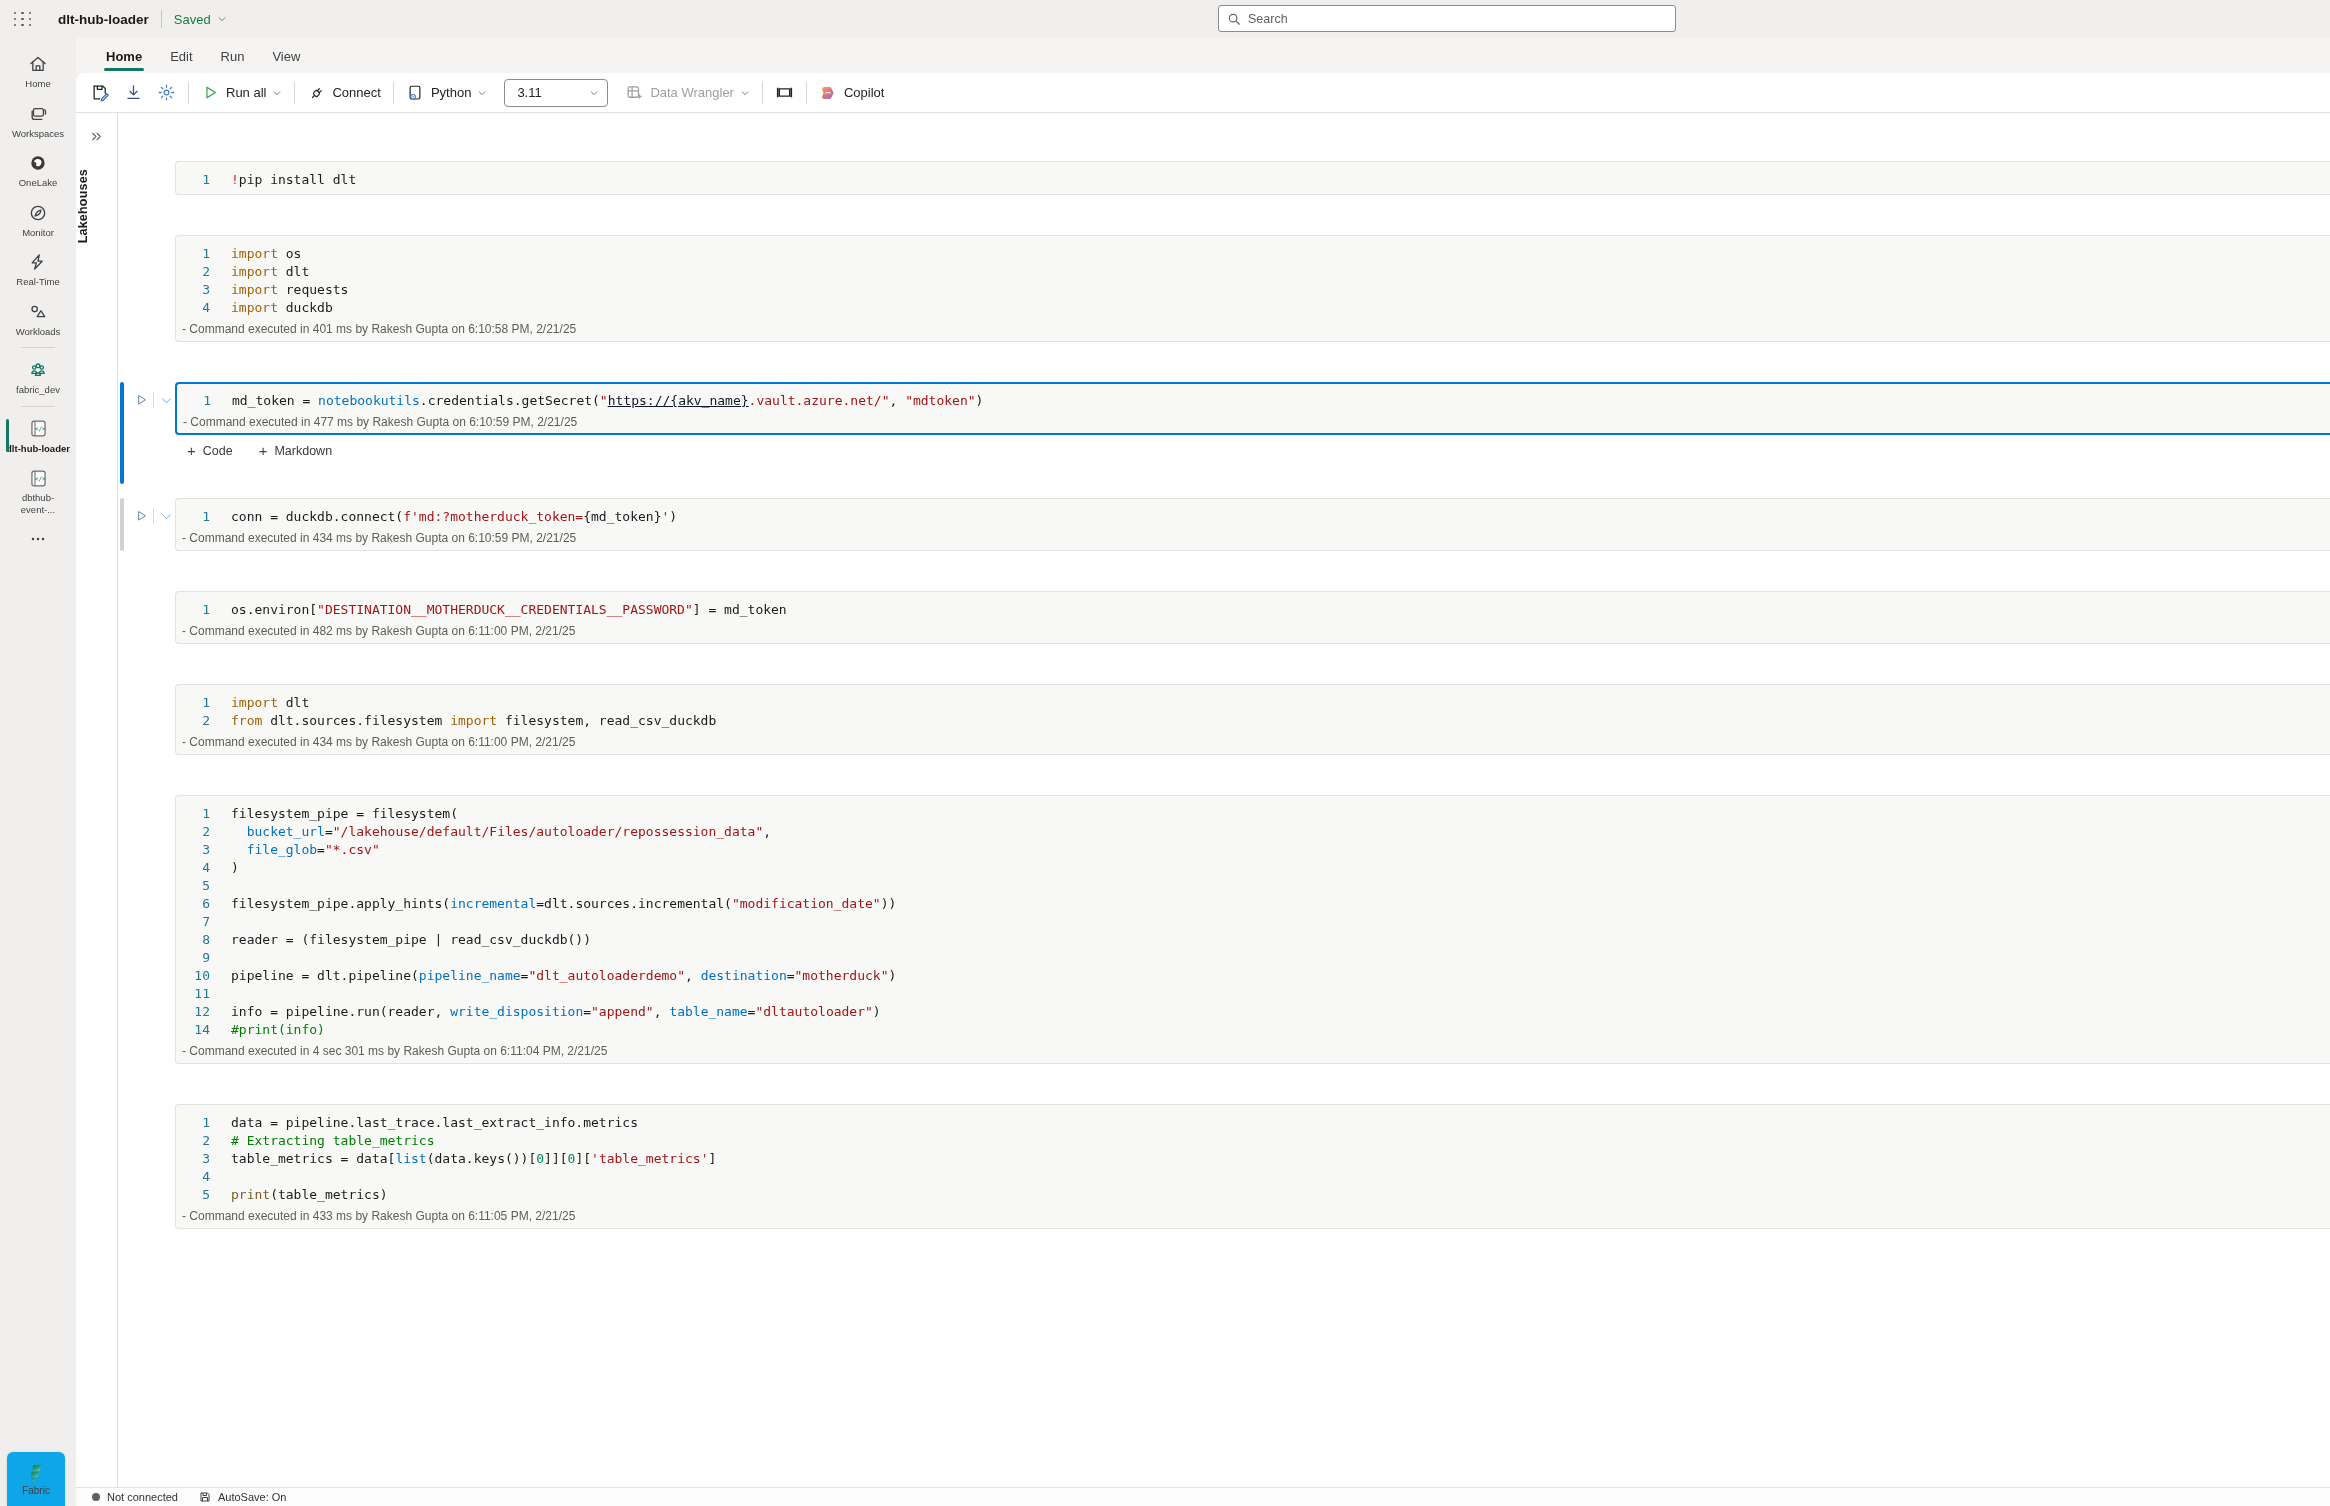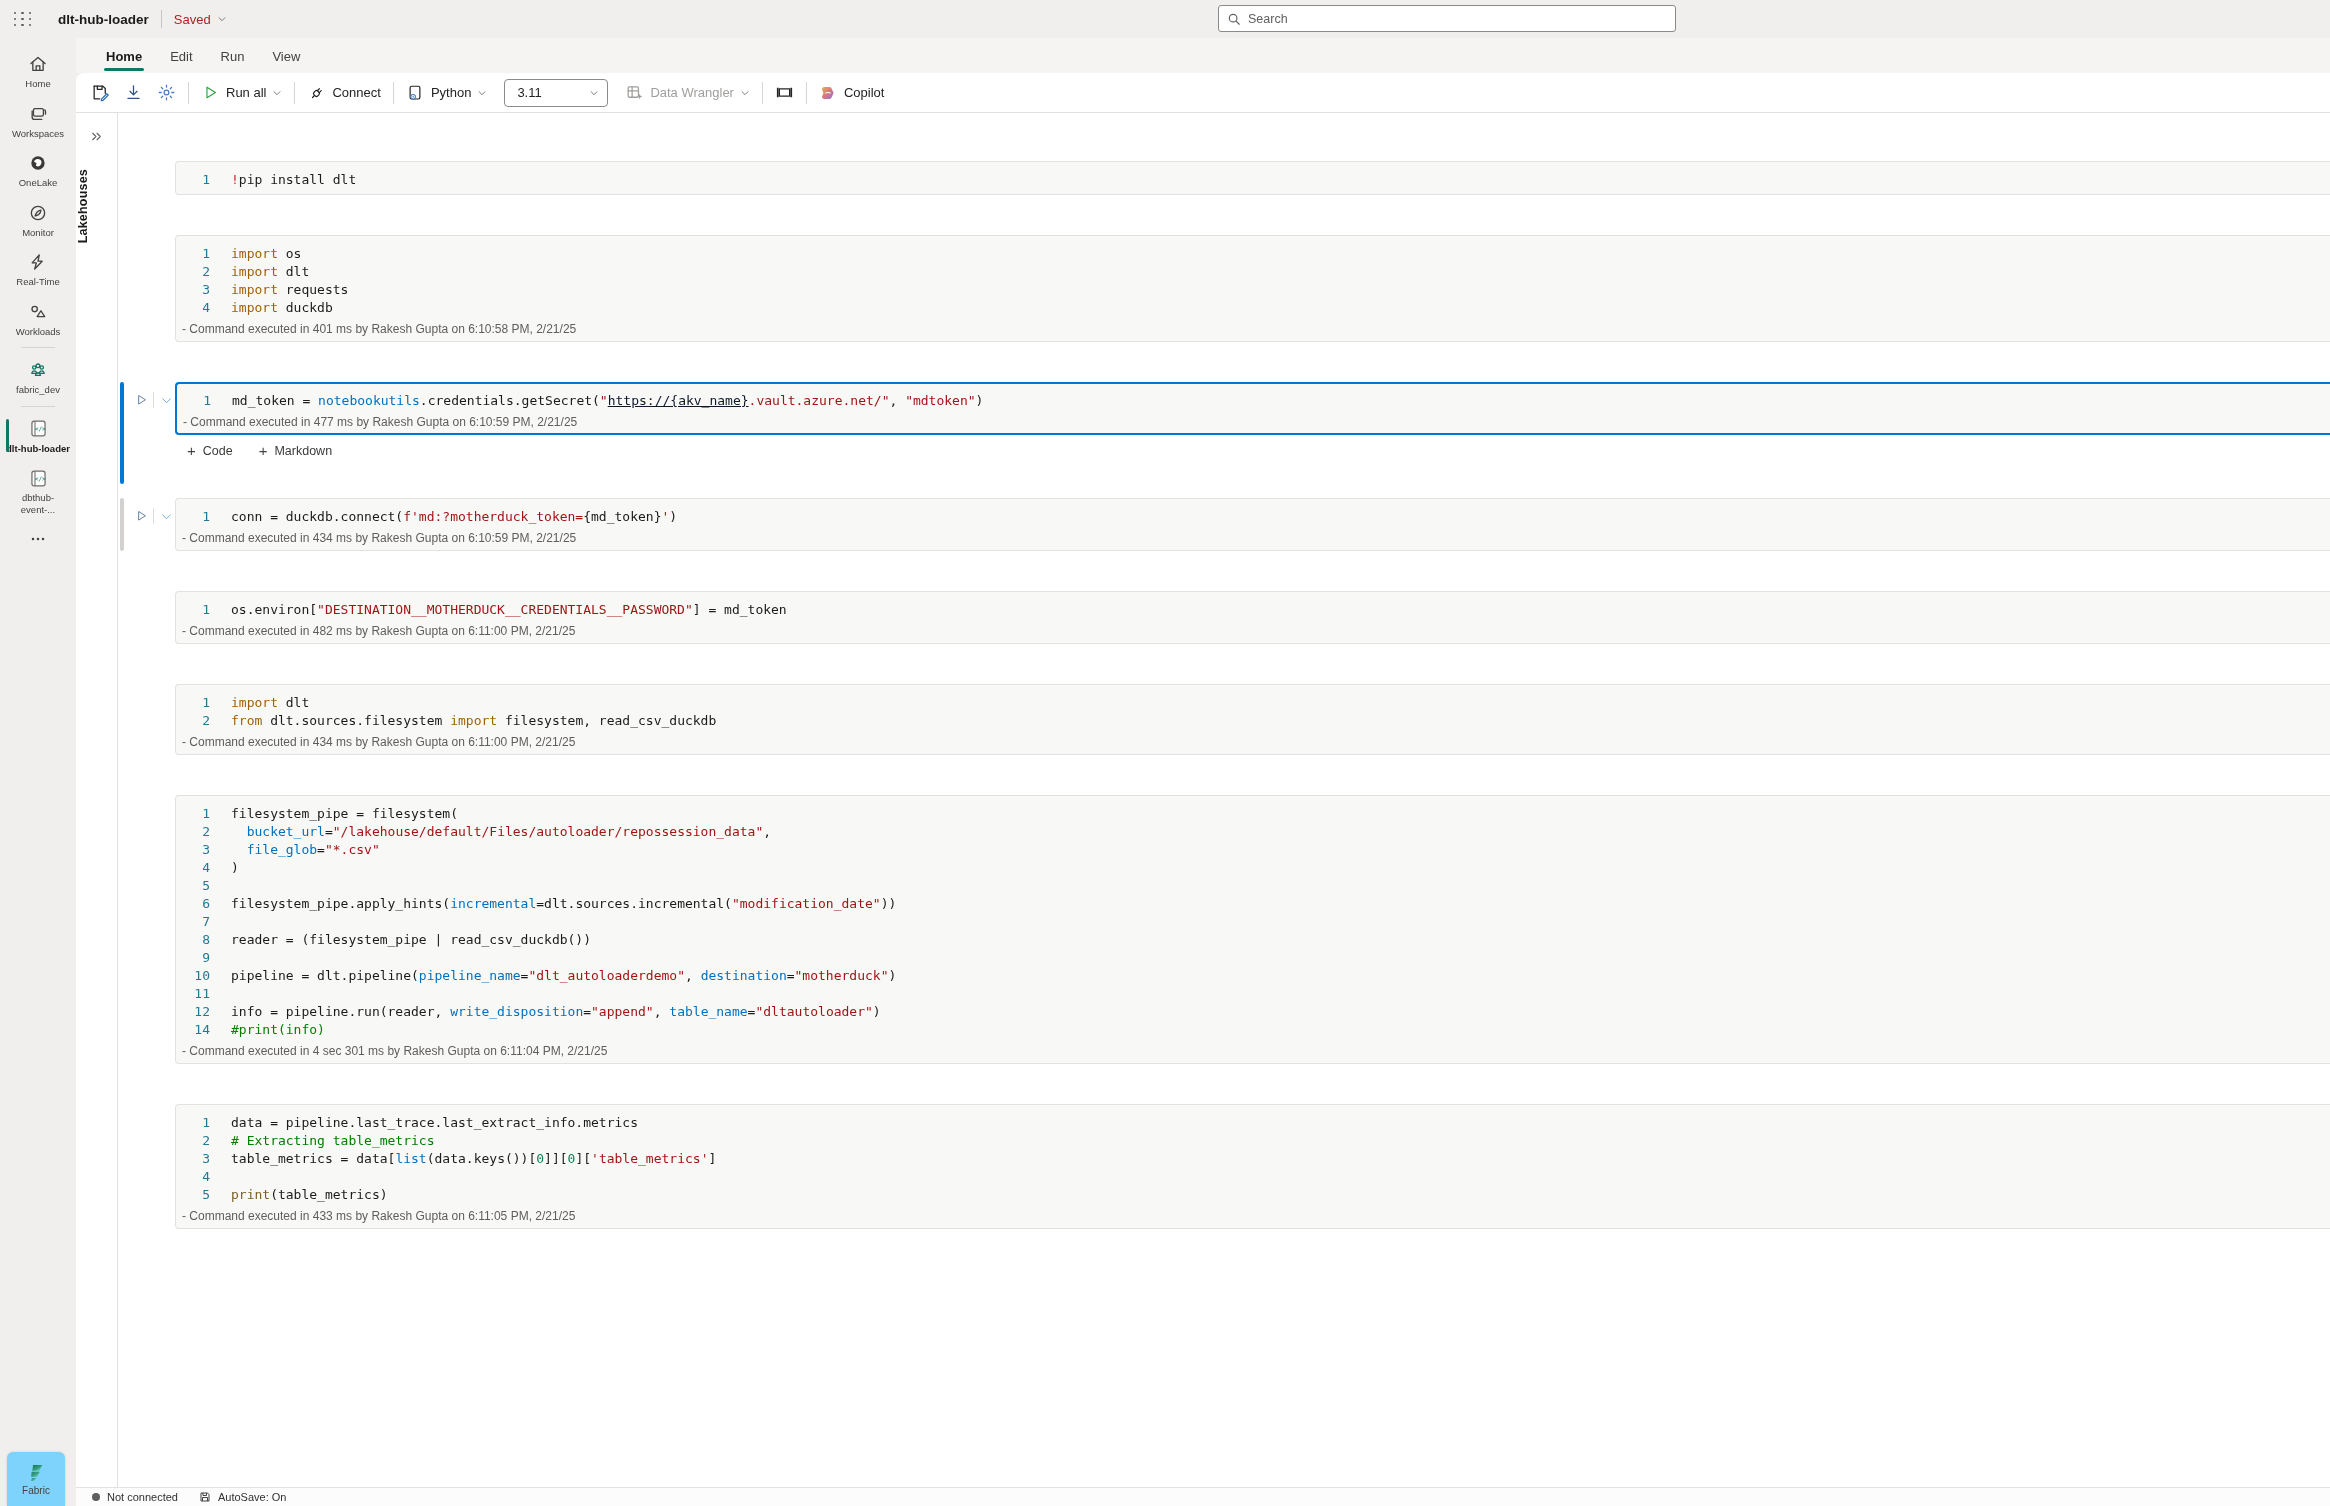--- a/index.html
+++ b/index.html
@@ -6,42 +6,42 @@
   html,body { width:2330px; height:1506px; overflow:hidden;
     font-family:"Liberation Sans", sans-serif; background:#f0efee; color:#242424; }
 
   
   .topbar { position:relative; height:38px; background:#f0efee; display:flex; align-items:center; }
   .waffle { width:46px; height:38px; display:flex; align-items:center; justify-content:center; cursor:pointer; }
   .waffle .grid { display:grid; grid-template-columns:repeat(3,4px); grid-gap:3.5px; }
   .waffle .grid i { width:2.6px; height:2.6px; border-radius:50%; background:#5f5e5c; }
   .doc-title { font-size:13.5px; font-weight:700; color:#1b1a19; margin-left:12px; }
   .tb-divider { width:1px; height:18px; background:#c8c6c4; margin:0 12px; }
-  .save-status { font-size:13px; color:#b91c1c; display:flex; align-items:center; gap:6px; cursor:pointer; }
+  .save-status { font-size:13px; color:#15803d; display:flex; align-items:center; gap:6px; cursor:pointer; }
   .searchbox { position:absolute; left:1218px; top:5px; width:458px; height:27px; background:#fff;
     border:1px solid #8d8b89; border-radius:3px; display:flex; align-items:center; padding:0 8px; gap:7px; }
   .searchbox input { border:none; outline:none; font-size:12.5px; width:100%; background:transparent;
     font-family:"Liberation Sans", sans-serif; color:#242424; }
   .searchbox input::placeholder { color:#616161; }
 
   
   .app-row { display:flex; height:1468px; }
 
   
   .rail { position:relative; width:76px; background:#f0efee; flex:none; padding-top:8px; }
   .rail-item { width:76px; padding:7px 2px 6px; display:flex; flex-direction:column; align-items:center;
     gap:3px; cursor:pointer; position:relative; }
   .rail-item .ricon { width:22px; height:22px; display:flex; align-items:center; justify-content:center; color:#424242; }
   .rail-item .rlabel { font-size:9.5px; color:#424242; text-align:center; line-height:11.5px;
     word-break:break-word; max-width:64px; }
   .rail-item.active .rlabel { font-weight:700; color:#1b1a19; }
   .rail-item.active::before { content:""; position:absolute; left:6px; top:8px; bottom:8px; width:3px;
     border-radius:2px; background:#117865; }
   .rail-div { width:34px; height:1px; background:#d6d4d2; margin:4px auto; }
-  .brand-card { position:absolute; left:7px; bottom:0; width:58px; height:54px; background:#7dd3fc;
+  .brand-card { position:absolute; left:7px; bottom:0; width:58px; height:54px; background:#0ea5e9;
     border-radius:6px 6px 0 0; box-shadow:0 0 3px rgba(0,0,0,.12); display:flex; flex-direction:column;
     align-items:center; justify-content:center; gap:2px; cursor:pointer; }
   .brand-card .blabel { font-size:10px; color:#424242; }
 
   .right-col { flex:1; display:flex; flex-direction:column; min-width:0; }
 
   
   .tabs-row { height:35px; background:#f5f4f3; display:flex; align-items:flex-end; padding-left:16px; gap:4px; }
   .tab { position:relative; font-size:13px; color:#424242; padding:7px 14px 9px; cursor:pointer; }
   .tab.active { font-weight:700; color:#1b1a19; }

